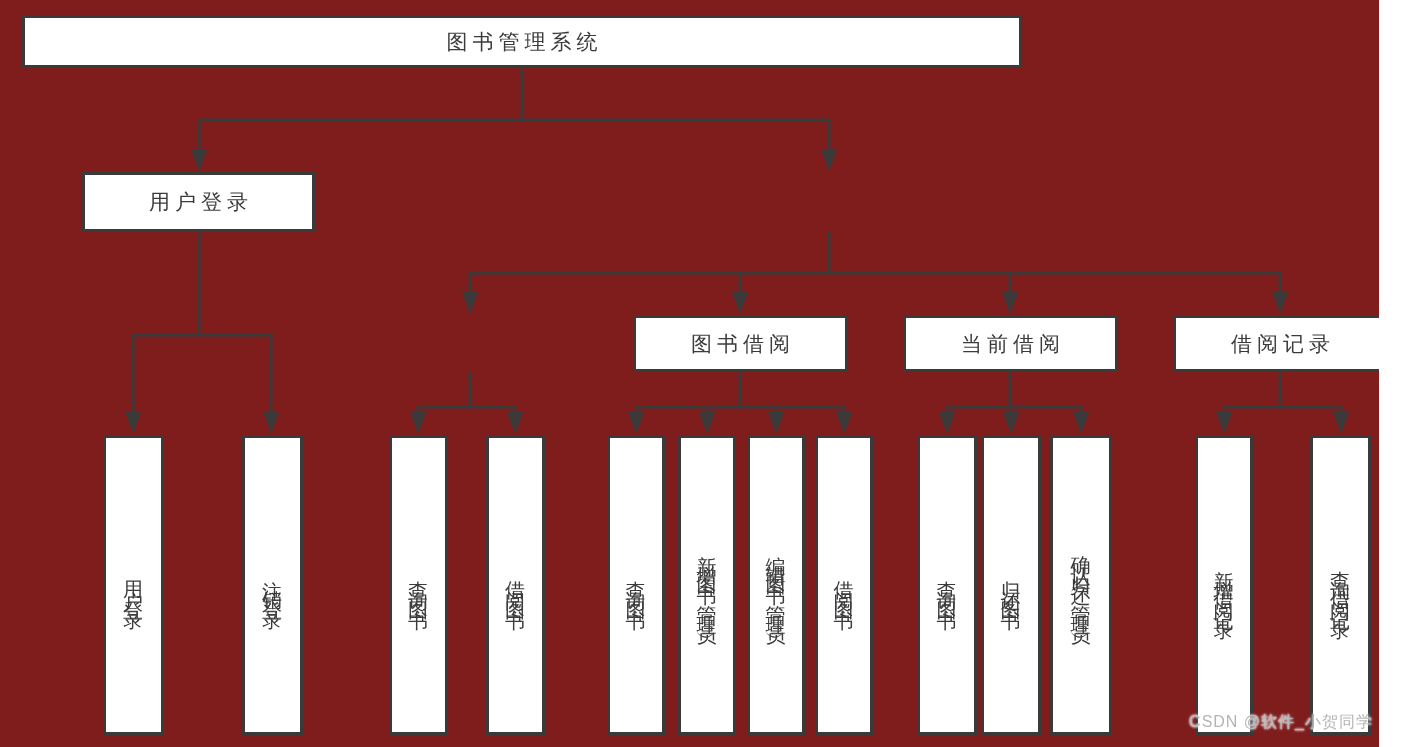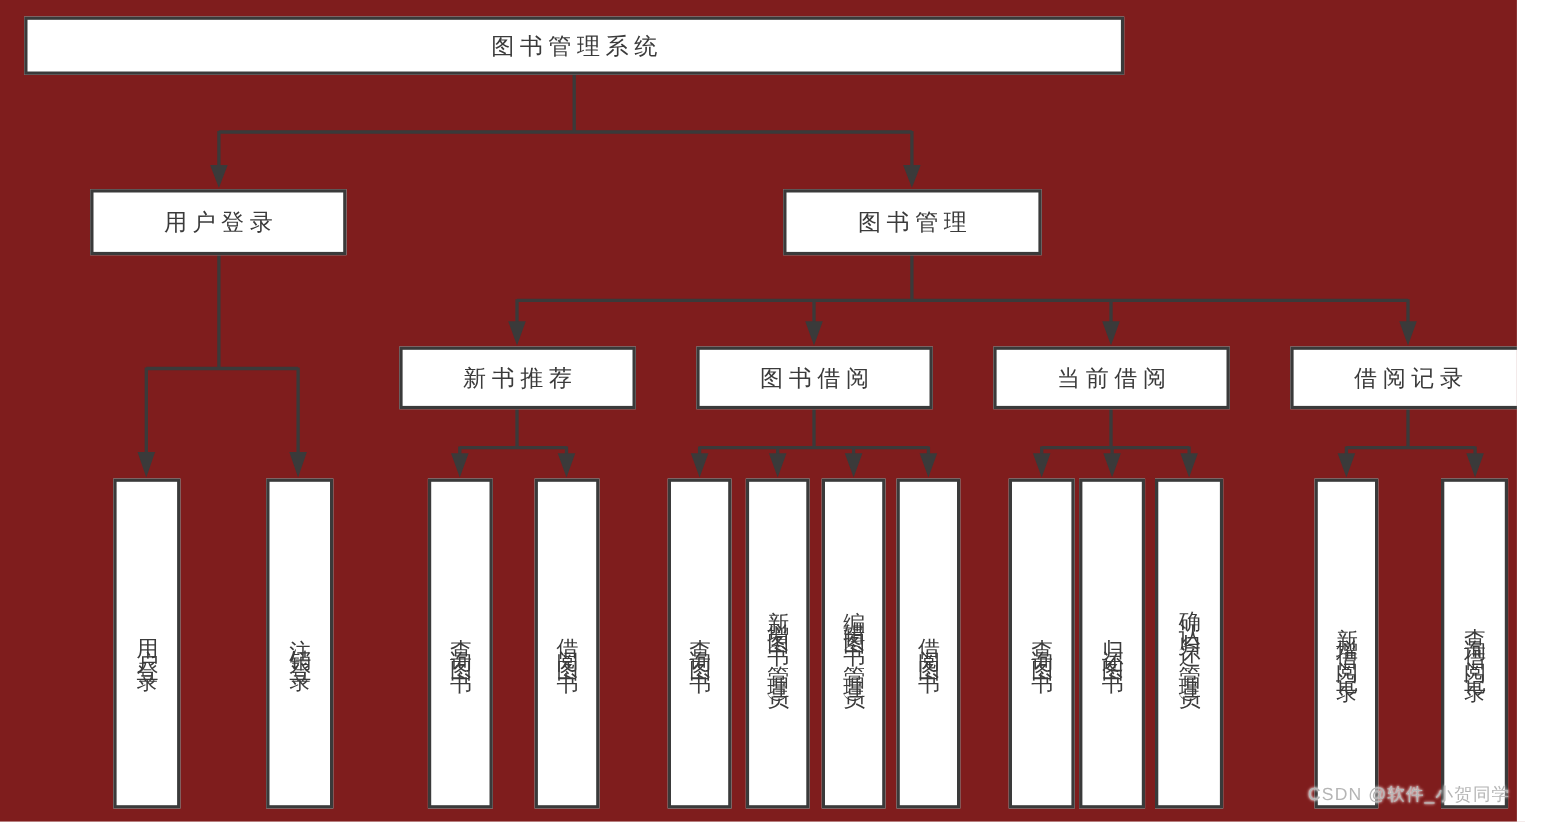--- a/index.html
+++ b/index.html
@@ -100,23 +100,21 @@
       <polygon points="1073,412 1089,412 1081,434"></polygon>
 
       <polygon points="1216,412 1232,412 1224,434"></polygon>
       <polygon points="1333,412 1349,412 1341,434"></polygon>
     </g>
   </svg>
 
   <div class="box hbox" style="left:22px;top:15px;width:1000px;height:53px;">图书管理系统</div>
 
   <div class="box hbox" style="left:82px;top:172px;width:233px;height:60px;">用户登录</div>
-  <div class="box hbox" style="left:712px;top:172px;width:235px;height:60px;">图书管理</div>
 
-  <div class="box hbox" style="left:363px;top:315px;width:215px;height:57px;">新书推荐</div>
   <div class="box hbox" style="left:903px;top:315px;width:215px;height:57px;">当前借阅</div>
   <div class="box hbox" style="left:633px;top:315px;width:215px;height:57px;">图书借阅</div>
   <div class="box hbox" style="left:1173px;top:315px;width:215px;height:57px;">借阅记录</div>
 
   <div class="box vbox" style="left:103px;top:435px;width:61px;height:300px;">
     <span class="vtext">用户登录</span>
   </div>
   <div class="box vbox" style="left:242px;top:435px;width:61px;height:300px;">
     <span class="vtext">注销登录</span>
   </div>

